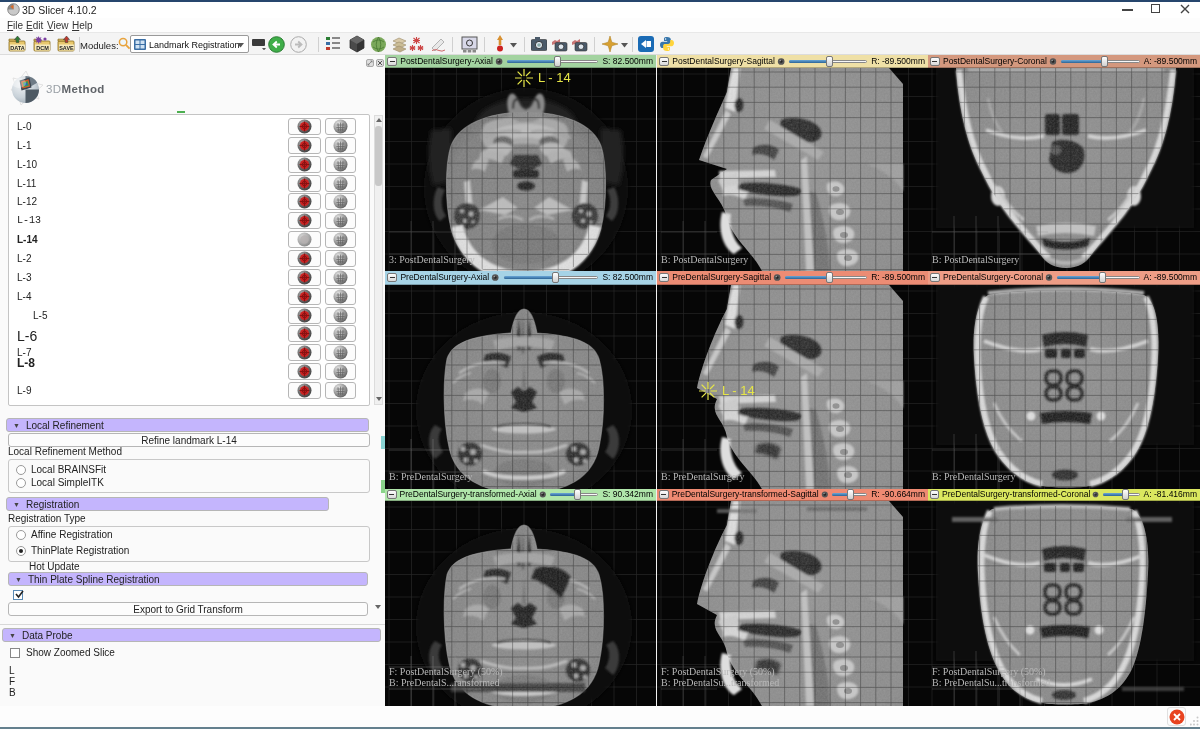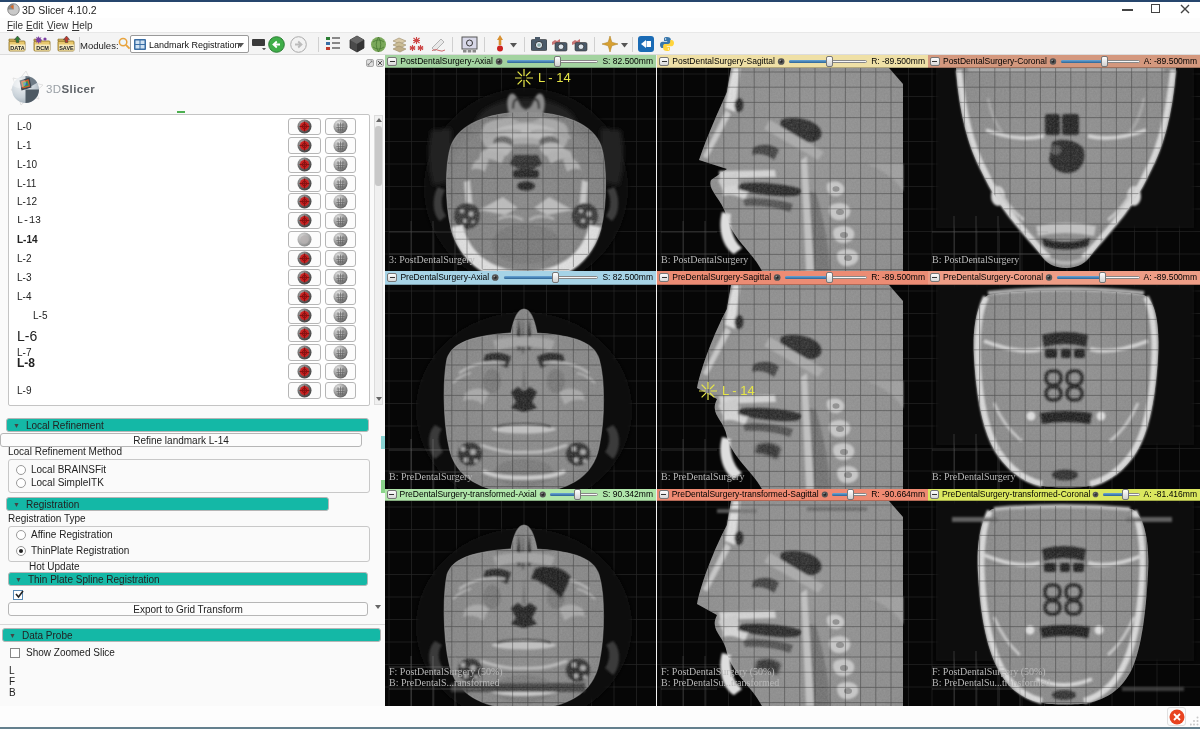--- a/index.html
+++ b/index.html
@@ -8,21 +8,21 @@
 .hdrbtn{width:11px;height:9px;margin-left:2px;border:1px solid #777;background:linear-gradient(#fdfdfd,#d8d8d8);border-radius:2px;display:flex;align-items:center;justify-content:center;}
 .hdrbtn div{width:5px;height:1px;background:#333;}
 .hdrlabel{margin-left:3px;white-space:nowrap;}
 .eyeicon{width:9px;height:9px;margin-left:2px;}
 .sliderwrap{display:flex;align-items:center;margin:0 4px;position:relative;height:13px;}
 .track{height:3px;border-radius:2px;width:100%;background:#f8f8f8;border:1px solid #888;}
 .trackfill{position:absolute;height:3px;border-radius:2px;background:linear-gradient(#6aa7d8,#2c6496);top:5px;left:0;}
 .handle{position:absolute;width:7px;height:11px;top:1px;background:linear-gradient(#ffffff,#d0d0d0);border:1px solid #777;border-radius:2px;}
 .mmtext{white-space:nowrap;margin-right:3px;}
 .celllabel{position:absolute;font-family:"Liberation Serif",serif;font-size:10px;color:#b8b8b8;line-height:11px;}
-.sechdr{position:absolute;left:6px;width:363px;height:14px;border:1px solid #b6b6b6;border-radius:3px;background:#14b8a6;font-size:10px;display:flex;align-items:center;color:#222;}
+.sechdr{position:absolute;left:6px;width:363px;height:14px;border:1px solid #b6b6b6;border-radius:3px;background:#c4b5fd;font-size:10px;display:flex;align-items:center;color:#222;}
 .sechdr .tri{margin-left:6px;margin-right:6px;font-size:7px;color:#444;}
 .btn{position:absolute;border:1px solid #b6b6b6;border-radius:3px;background:#fcfcfc;font-size:10px;display:flex;align-items:center;justify-content:center;color:#222;}
 .lbl{position:absolute;font-size:10px;color:#222;white-space:nowrap;}
 .radio{position:absolute;width:10px;height:10px;border:1px solid #9a9a9a;border-radius:50%;background:#fff;}
 .radio.sel::after{content:"";position:absolute;left:2px;top:2px;width:4px;height:4px;border-radius:50%;background:#222;}
 .cbox{position:absolute;width:10px;height:10px;border:1px solid #888;background:#fff;}
 .groupbox{position:absolute;border:1px solid #c8c8c8;border-radius:3px;}
 </style></head><body>
 <div id="app">
 
@@ -216,21 +216,21 @@
  <path d="M19.5 21.5 L33 21.5 A13.5 13.5 0 0 1 19.5 35 Z" fill="#4e5a64"></path>
  <path d="M19.5 21.5 L19.5 8 A13.5 13.5 0 0 1 31.2 14.7 Z" fill="#6e7b86"></path>
  <g transform="translate(13.5,9.5)">
   <path d="M0 3 L10 0 L12 10 L2 13 Z" fill="#3c4650"></path>
   <path d="M1.6 4 L9 1.8 L10.5 9 L3 11 Z" fill="#d85c28"></path>
   <path d="M3 5 L8.3 3.4 L9.4 8.2 L4.2 9.6 Z" fill="#3f9e48"></path>
   <path d="M4.4 5.9 L7.6 5 L8.3 7.4 L5.1 8.3 Z" fill="#2a6db5"></path>
  </g>
  <ellipse cx="13" cy="15" rx="7" ry="5" fill="#ffffff" opacity=".35"></ellipse>
 </svg>
-<div class="abs" style="left:46px;top:83px;font-size:11.5px;color:#9aa0a6;letter-spacing:.4px;">3D<span style="color:#5f6368;font-weight:bold;">Slicer</span></div>
+<div class="abs" style="left:46px;top:83px;font-size:11.5px;color:#9aa0a6;letter-spacing:.4px;">3D<span style="color:#5f6368;font-weight:bold;">Method</span></div>
 <div class="abs" style="left:177px;top:111px;width:8px;height:2px;background:#4caf50;"></div>
 <div class="abs" style="left:8px;top:114px;width:362px;height:292px;background:#fff;border:1px solid #c4c4c4;border-radius:2px;"></div>
 <div class="abs" style="left:17px;top:121px;font-size:10px;color:#222;">L-0</div>
 <div class="btn" style="left:288px;top:118px;width:33px;height:17px;">
       <svg width="15" height="15" viewBox="0 0 15 15">
         <defs>
           <radialGradient id="gR0" cx=".35" cy=".3" r=".8">
             <stop offset="0" stop-color="#b0b0b0"></stop>
             <stop offset=".55" stop-color="#6a6a6a"></stop>
             <stop offset="1" stop-color="#3a3a3a"></stop>
@@ -661,21 +661,21 @@
     </div>
 <div class="abs" style="left:374px;top:115px;width:9px;height:290px;background:#f0f0f0;border:1px solid #dcdcdc;"></div>
 <svg class="abs" style="left:376px;top:118px;" width="6" height="5">
       <path d="M3 0 L6 4 L0 4 Z" fill="#666"></path>
     </svg>
 <div class="abs" style="left:375px;top:126px;width:7px;height:60px;background:#c8c8c8;border-radius:3px;"></div>
 <svg class="abs" style="left:376px;top:397px;" width="6" height="5">
       <path d="M0 0 L6 0 L3 4 Z" fill="#666"></path>
     </svg>
 <div class="sechdr" style="top:418px;left:6px;width:363px;"><span class="tri">▼</span>Local Refinement</div>
-<div class="btn" style="left:0;top:433px;width:362px;height:14px;">Refine landmark L-14</div>
+<div class="btn" style="left:8px;top:433px;width:362px;height:14px;">Refine landmark L-14</div>
 <div class="lbl" style="left:8px;top:446px;">Local Refinement Method</div>
 <div class="groupbox" style="left:8px;top:459px;width:362px;height:34px;"></div>
 <div class="radio" style="left:16px;top:465px;"></div>
 <div class="lbl" style="left:31px;top:464px;">Local BRAINSFit</div>
 <div class="radio" style="left:16px;top:478px;"></div>
 <div class="lbl" style="left:31px;top:477px;">Local SimpleITK</div>
 <div class="sechdr" style="top:497px;left:6px;width:323px;"><span class="tri">▼</span>Registration</div>
 <div class="lbl" style="left:8px;top:513px;">Registration Type</div>
 <div class="groupbox" style="left:8px;top:526px;width:362px;height:36px;"></div>
 <div class="radio" style="left:16px;top:530px;"></div>

